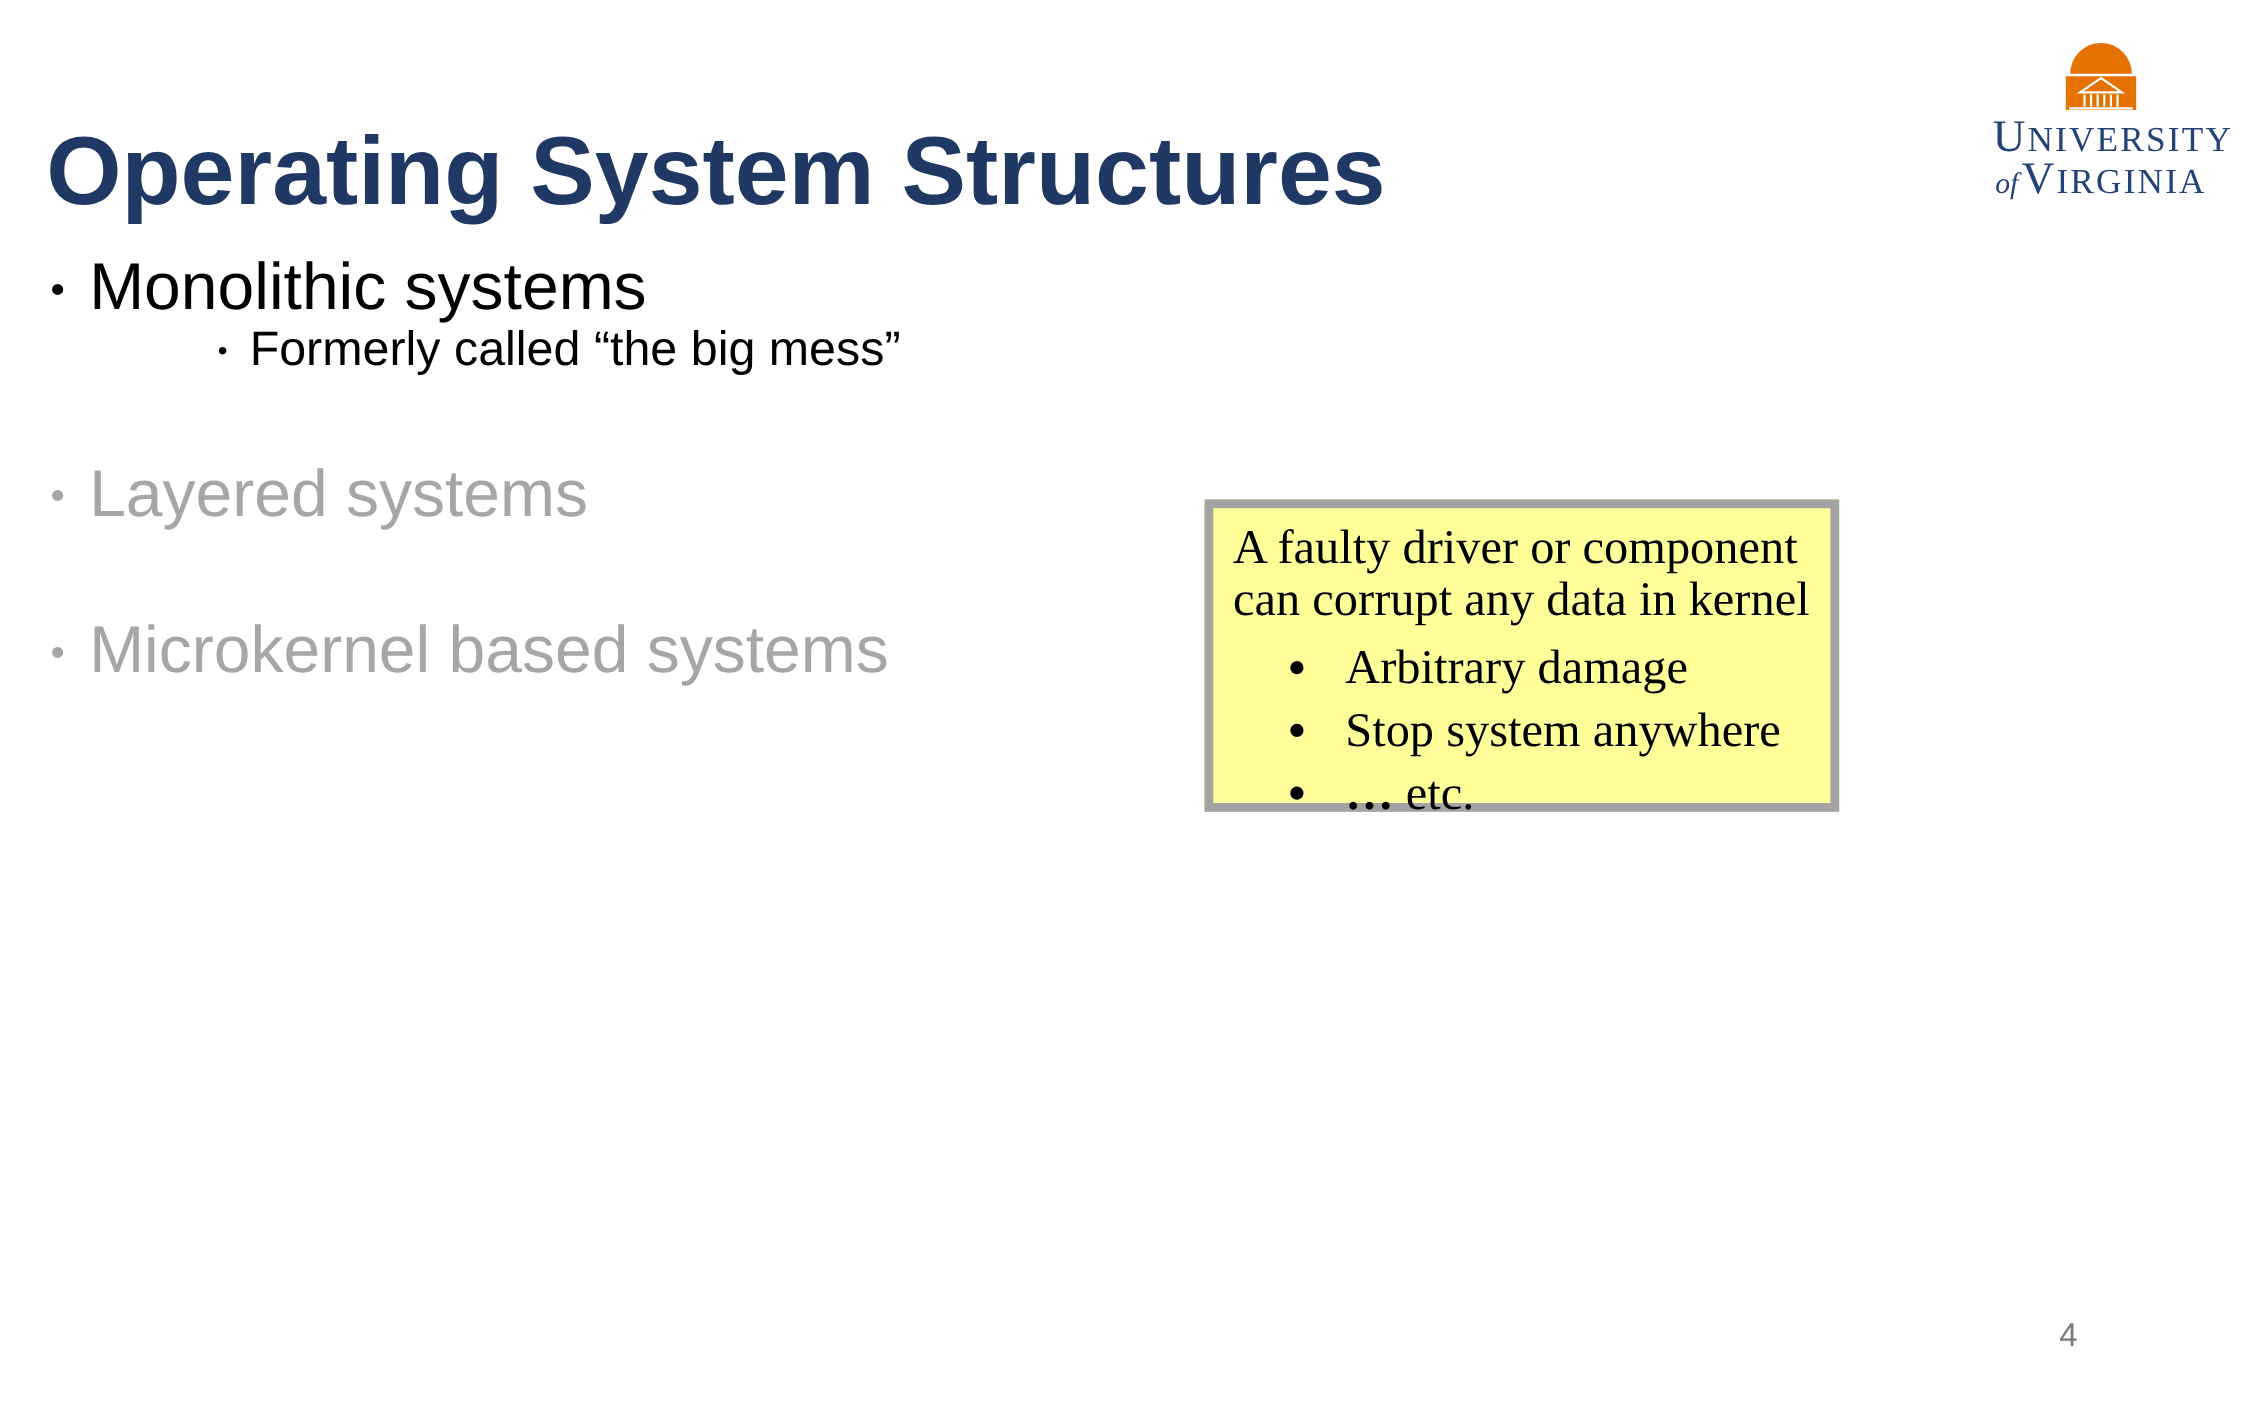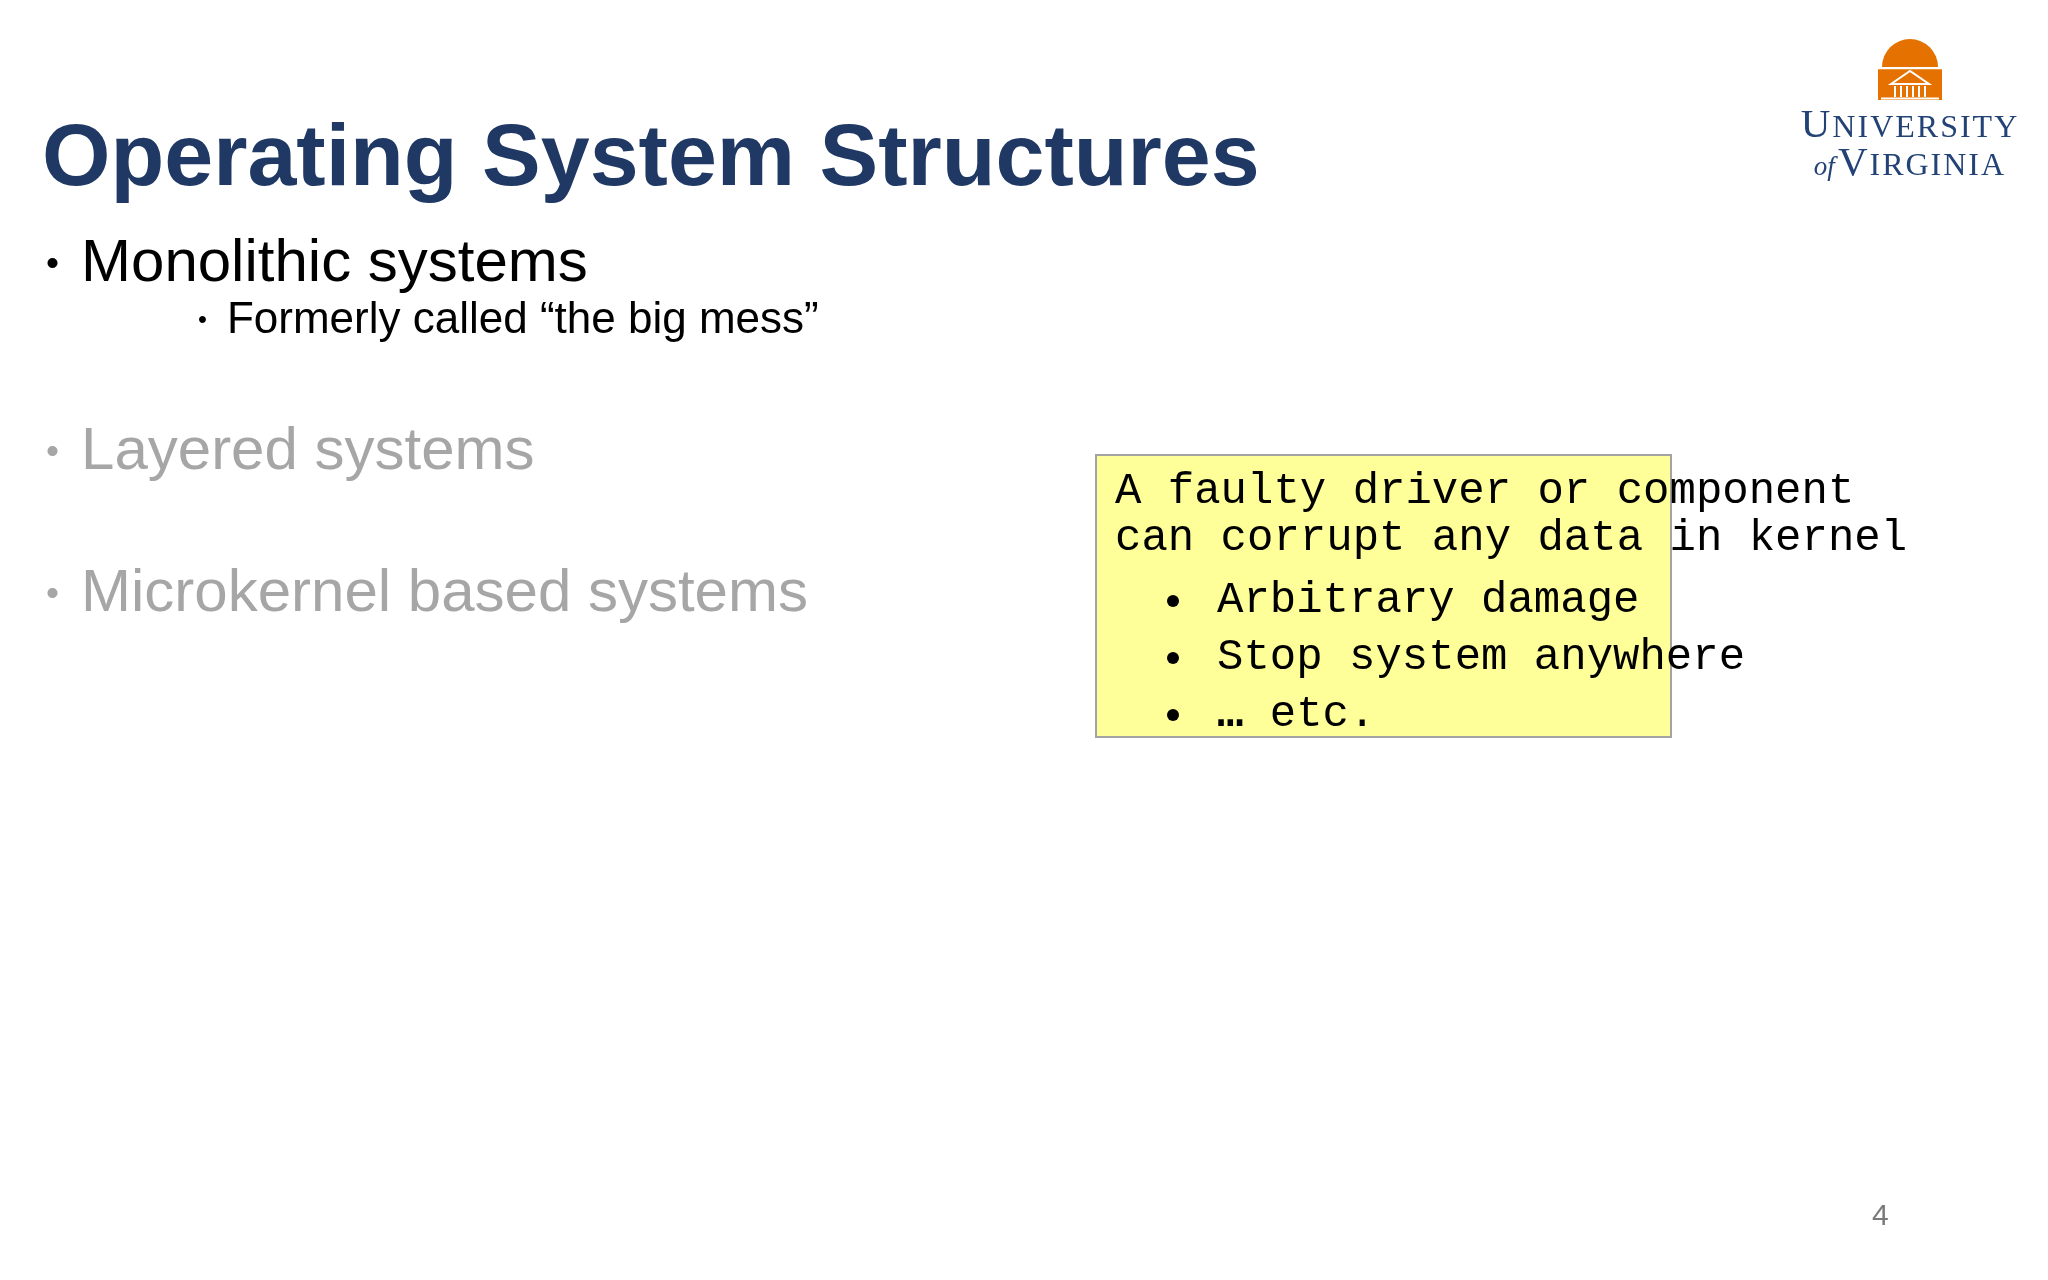--- a/index.html
+++ b/index.html
@@ -19,20 +19,21 @@
   
   .logo {
     position:absolute; left:1790px; top:34px; width:240px;
     text-align:center; color:#234376;
     font-family:"Liberation Serif", serif;
   }
   .logo svg { display:block; margin:0 auto 2px auto; }
   .logo-university {
     display:block; font-size:32px; line-height:34px; letter-spacing:2px;
     white-space:nowrap;
+    text-align:right;
   }
   .logo-university::first-letter { font-size:41px; }
   .logo-line2 {
     display:flex; justify-content:center; align-items:baseline;
     margin-top:-2px; white-space:nowrap;
   }
   .logo-of { font-style:italic; font-size:27px; margin-right:3px; }
   .logo-virginia { display:inline-block; font-size:32px; letter-spacing:2px; line-height:40px; }
   .logo-virginia::first-letter { font-size:41px; }
 
@@ -56,22 +57,22 @@
   }
   .pos-1 { top:226px; }
   .pos-2 { top:414px; }
   .pos-3 { top:556px; }
   .pos-4 { top:699px; }
 
   
   .callout {
     position:absolute; left:1095px; top:454px;
     width:577px; height:284px; box-sizing:border-box;
-    background:#FFFF99; border:2px solid #a3a3a3;
-    font-family:Liberation Mono, monospace; color:#000000;
+    background:#FFFF99; border:8px solid #a3a3a3;
+    font-family:Liberation Serif, serif; color:#000000;
     padding:12px 8px 16px 18px;
   }
   .callout-line { font-size:44px; line-height:47px; white-space:nowrap; }
   .callout-list { margin:10px 0 16px 102px; padding:0; list-style:none; }
   .callout-list li {
     position:relative; font-size:44px; line-height:57px; white-space:nowrap;
   }
   .c-dot {
     position:absolute; left:-50px; top:23px;
     width:12px; height:12px; border-radius:50%; background:#000000;

